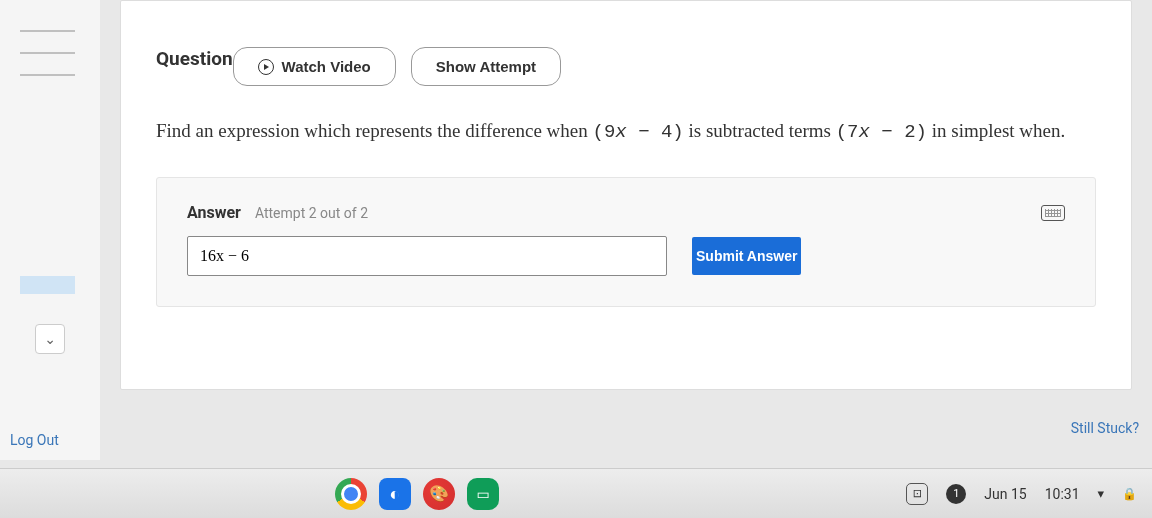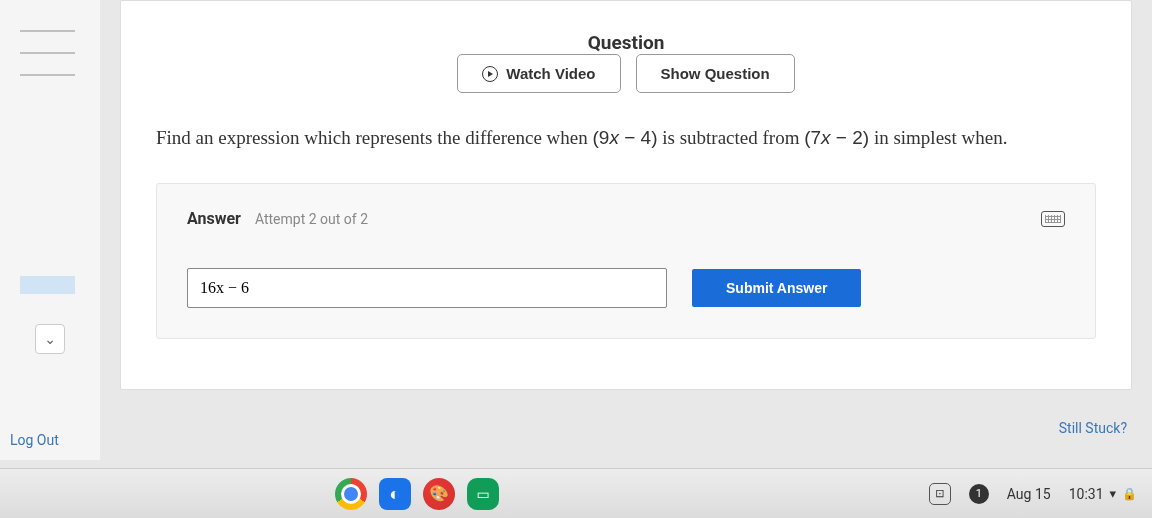--- a/index.html
+++ b/index.html
@@ -57,40 +57,40 @@
       background: #ffffff;
       border: 1px solid #ddd;
       border-radius: 2px;
       padding: 30px 35px;
     }
     .header-row {
       display: flex;
       justify-content: flex-start;
       align-items: center;
       margin-bottom: 30px;
-      flex-direction: column;
     }
     .question-title {
       font-size: 19px;
       font-weight: 700;
       color: #333;
     }
     .header-buttons { display: flex; gap: 15px; }
     .outline-btn {
       border: 1px solid #999;
       background: #fff;
       padding: 10px 24px;
       font-size: 15px;
       font-weight: 600;
       color: #333;
-      border-radius: 5px;
+      border-radius: 14px;
       cursor: pointer;
       display: flex;
       align-items: center;
       gap: 8px;
+      margin-top: 16px;
     }
     .play-icon {
       width: 16px; height: 16px;
       border: 1.5px solid #333;
       border-radius: 50%;
       display: inline-flex;
       align-items: center;
       justify-content: center;
     }
     .play-icon::after {
@@ -101,33 +101,33 @@
       border-bottom: 3px solid transparent;
       margin-left: 1px;
     }
     .prompt-text {
       font-size: 19px;
       color: #333;
       line-height: 1.6;
       margin-bottom: 30px;
       font-family: Georgia, serif;
     }
-    .math { font-family: Liberation Sans, sans-serif; }
+    .math { font-family: Liberation Mono, monospace; }
     .mi { font-style: italic; }
     .answer-box {
       background: #f8f8f8;
       border: 1px solid #e5e5e5;
       border-radius: 3px;
       padding: 25px 30px 30px;
     }
     .answer-header {
       display: flex;
       justify-content: space-between;
       align-items: center;
-      margin-bottom: 40px;
+      margin-bottom: 14px;
       gap: 18px;
     }
     .answer-label-group { display: flex; align-items: baseline; gap: 14px; }
     .answer-label { font-weight: 700; font-size: 16px; color: #333; }
     .attempt-text { font-size: 14px; color: #888; text-align: right; }
     .keyboard-icon {
       width: 24px; height: 16px;
       border: 1.5px solid #555;
       border-radius: 3px;
       position: relative;
@@ -149,29 +149,29 @@
       border-radius: 2px;
       padding: 1px 12px;
       font-size: 16px;
       font-family: Georgia, serif;
       background: #fff;
     }
     .submit-btn {
       background: #1a6dd8;
       color: #fff;
       border: none;
-      padding: 11px 34px;
+      padding: 11px 4px;
       font-size: 14px;
       font-weight: 600;
       border-radius: 2px;
       cursor: pointer;
     }
     .still-stuck {
       position: absolute;
-      right: 25px;
+      right: 13px;
       top: 420px;
       color: #3a76b8;
       font-size: 14px;
       cursor: pointer;
     }
     .taskbar {
       position: absolute;
       left: 0; right: 0; bottom: 0;
       height: 50px;
       background: linear-gradient(180deg, #ededed, #dcdcdc);
@@ -204,21 +204,21 @@
       position: absolute;
       right: 15px;
       display: flex;
       align-items: center;
       gap: 18px;
       font-size: 14px;
       color: #333;
     }
     .tray-icon { width:22px; height:22px; border:1.5px solid #555; border-radius:5px; display:flex;align-items:center;justify-content:center;font-size:11px;}
     .circle-icon { width:20px; height:20px; border-radius:50%; background:#333; color:#fff; display:flex;align-items:center;justify-content:center; font-size:11px;}
-    .time-group { display:flex; align-items:center; gap:6px;}
+    .time-group { display:flex; align-items:center; gap:18px;}
     .wifi-sym { font-size:13px; }
     .lock-sym { font-size:12px; }
   </style>
 </head>
 <body>
 
 <div class="left-panel">
   <div class="sidebar-items">
     <div class="sidebar-line"></div>
     <div class="sidebar-line"></div>
@@ -232,27 +232,27 @@
 
 <div class="main-card">
   <div class="header-row">
     <div class="question-title">Question</div>
     <div class="header-buttons">
       <button class="outline-btn">
         <span class="play-icon"></span>
         <span>Watch Video</span>
       </button>
       <button class="outline-btn">
-        <span>Show Question</span>
+        <span>Show Attempt</span>
       </button>
     </div>
   </div>
 
   <div class="prompt-text">
-    <span>Find an expression which represents the difference when </span><span class="math"><span>(9</span><span class="mi">x</span><span> − 4)</span></span><span> is subtracted from </span><span class="math"><span>(7</span><span class="mi">x</span><span> − 2)</span></span><span> in simplest when.</span>
+    <span>Find an expression which represents the difference when </span><span class="math"><span>(9</span><span class="mi">x</span><span> − 4)</span></span><span> is subtracted terms </span><span class="math"><span>(7</span><span class="mi">x</span><span> − 2)</span></span><span> in simplest when.</span>
   </div>
 
   <div class="answer-box">
     <div class="answer-header">
       <div class="answer-label-group">
         <span class="answer-label">Answer</span>
         <span class="attempt-text">Attempt 2 out of 2</span>
       </div>
       <div class="keyboard-icon"></div>
     </div>
@@ -268,20 +268,20 @@
 <div class="taskbar">
   <div class="taskbar-apps">
     <div class="app-icon chrome-icon"></div>
     <div class="app-icon blue-app">◐</div>
     <div class="app-icon palette-app">🎨</div>
     <div class="app-icon green-app">▭</div>
   </div>
   <div class="taskbar-right">
     <div class="tray-icon">⊡</div>
     <div class="circle-icon">1</div>
-    <span>Aug 15</span>
+    <span>Jun 15</span>
     <div class="time-group">
       <span>10:31</span>
       <span class="wifi-sym">▾</span>
       <span class="lock-sym">🔒</span>
     </div>
   </div>
 </div>
 
 </body></html>

